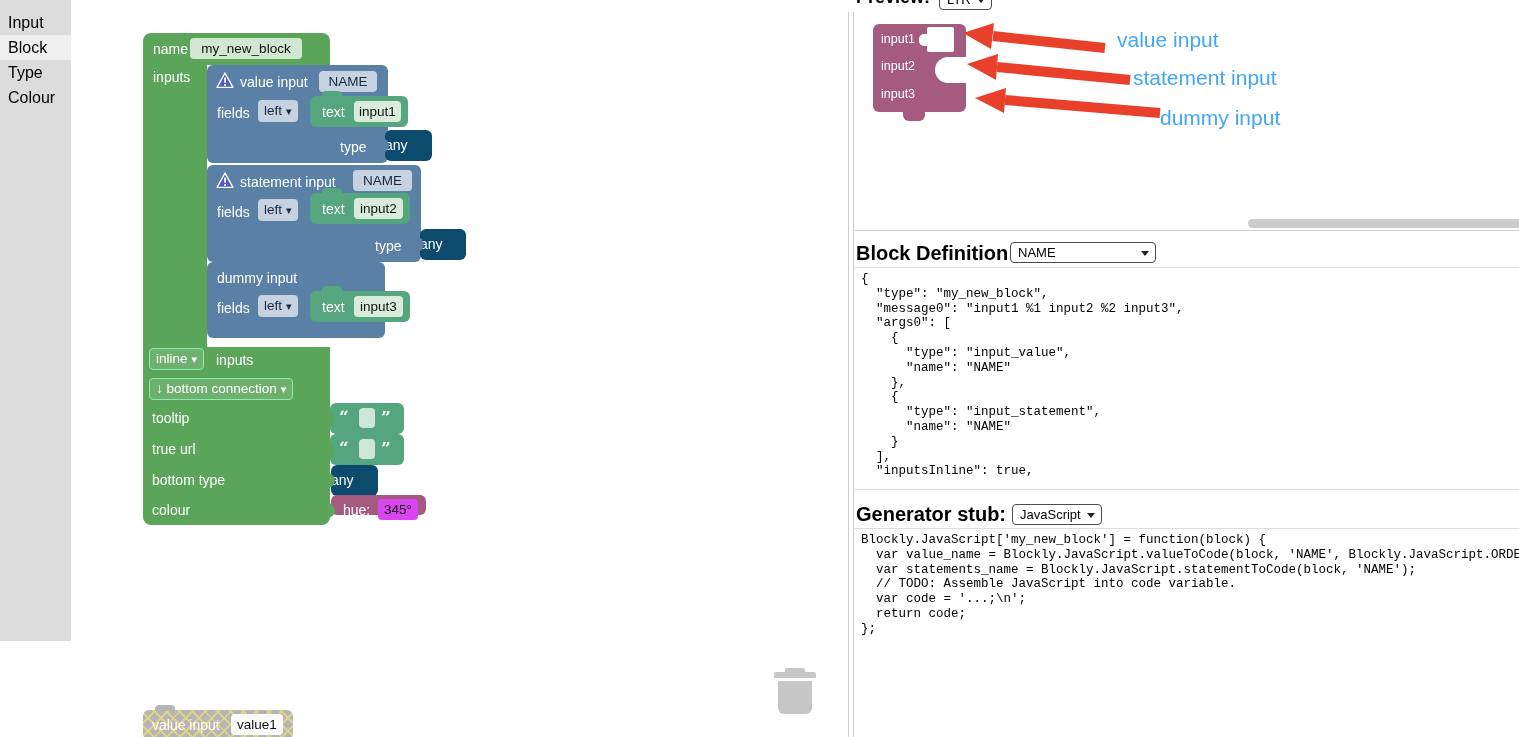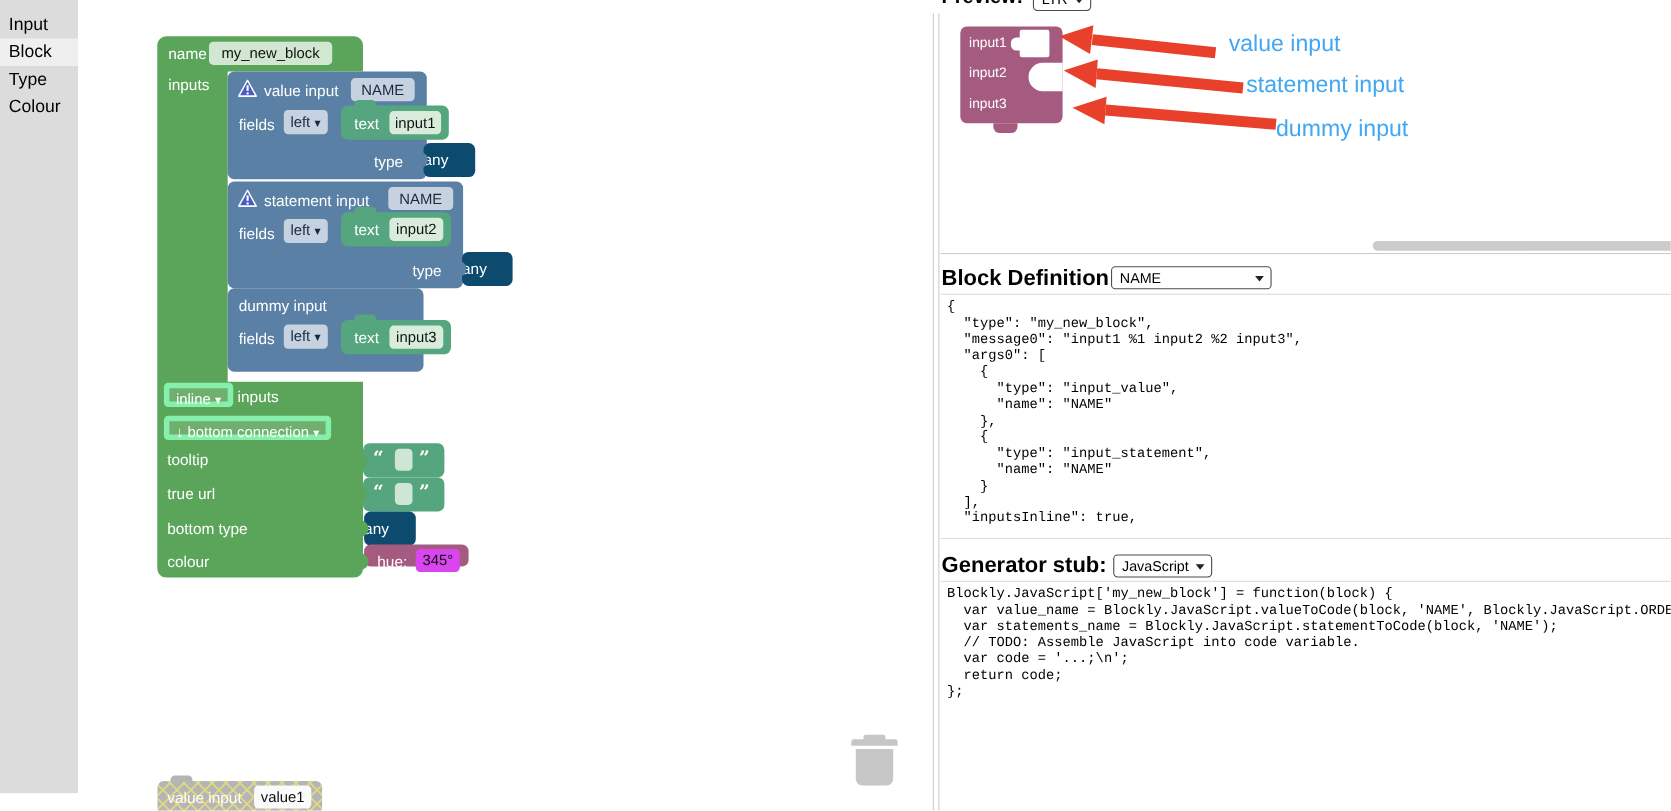--- a/index.html
+++ b/index.html
@@ -1,39 +1,39 @@
 <!DOCTYPE html>
 <html><head>
 <meta charset="utf-8">
 <style>
   * { margin:0; padding:0; box-sizing:border-box; }
   html,body { width:1519px; height:737px; overflow:hidden; background:#fff;
               font-family:"Liberation Sans", sans-serif; }
   .app { position:relative; width:1519px; height:737px; overflow:hidden; background:#fff; }
 
   
-  .toolbox { position:absolute; left:0; top:0; width:71px; height:721px; background:#dcdcdc; z-index:6; }
+  .toolbox { position:absolute; left:0; top:0; width:71px; height:641px; background:#dcdcdc; z-index:6; }
   .tb-item { position:absolute; left:0; width:71px; height:25px; line-height:25px; padding-left:8px;
              font-size:16px; color:#000; cursor:pointer; }
   .tb-item.hl { background:#efefef; }
 
   
   .ws { position:absolute; inset:0; z-index:1; }
 
   .blk { position:absolute; color:#fff; font-size:14px; }
   .lbl { position:absolute; white-space:nowrap; color:#fff; }
   .field { position:absolute; border-radius:4px; color:#111; font-size:13.5px; text-align:center;
            line-height:21px; height:21px; overflow:hidden; white-space:nowrap; }
   .f-green { background:#d2e7d2; }
   .f-mint  { background:#d9ecdc; }
   .f-slate { background:#c7d2e1; color:#16293e; }
   .drop    { position:absolute; border-radius:4px; height:22px; line-height:22px; font-size:13.5px;
              padding:0 6px; white-space:nowrap; cursor:pointer; }
   .drop-blue  { background:#c7d2e1; color:#16293e; }
-  .drop-green { background:#6fb06f; border:5px solid #86efac; color:#fff; line-height:20px; }
+  .drop-green { background:#6fb06f; border:1px solid #86efac; color:#fff; line-height:20px; }
   .caret { font-size:11px; margin-left:4px; }
 
   .g-top    { left:143px; top:33px;  width:187px; height:32px; background:#5ba55b; border-radius:8px 8px 0 0; }
   .g-left   { left:143px; top:64px;  width:64px;  height:284px; background:#5ba55b; }
   .g-bottom { left:143px; top:347px; width:187px; height:178px; background:#5ba55b; border-radius:0 0 8px 8px; }
 
   .b-blue { background:#5b80a5; border-radius:6px; }
   .b-teal { background:#55a57e; border-radius:6px; }
   .b-lav  { background:#0c4a6e; border-radius:6px; text-align:left; line-height:31px; }
   .b-maroon { background:#a55b80; border-radius:6px; }

